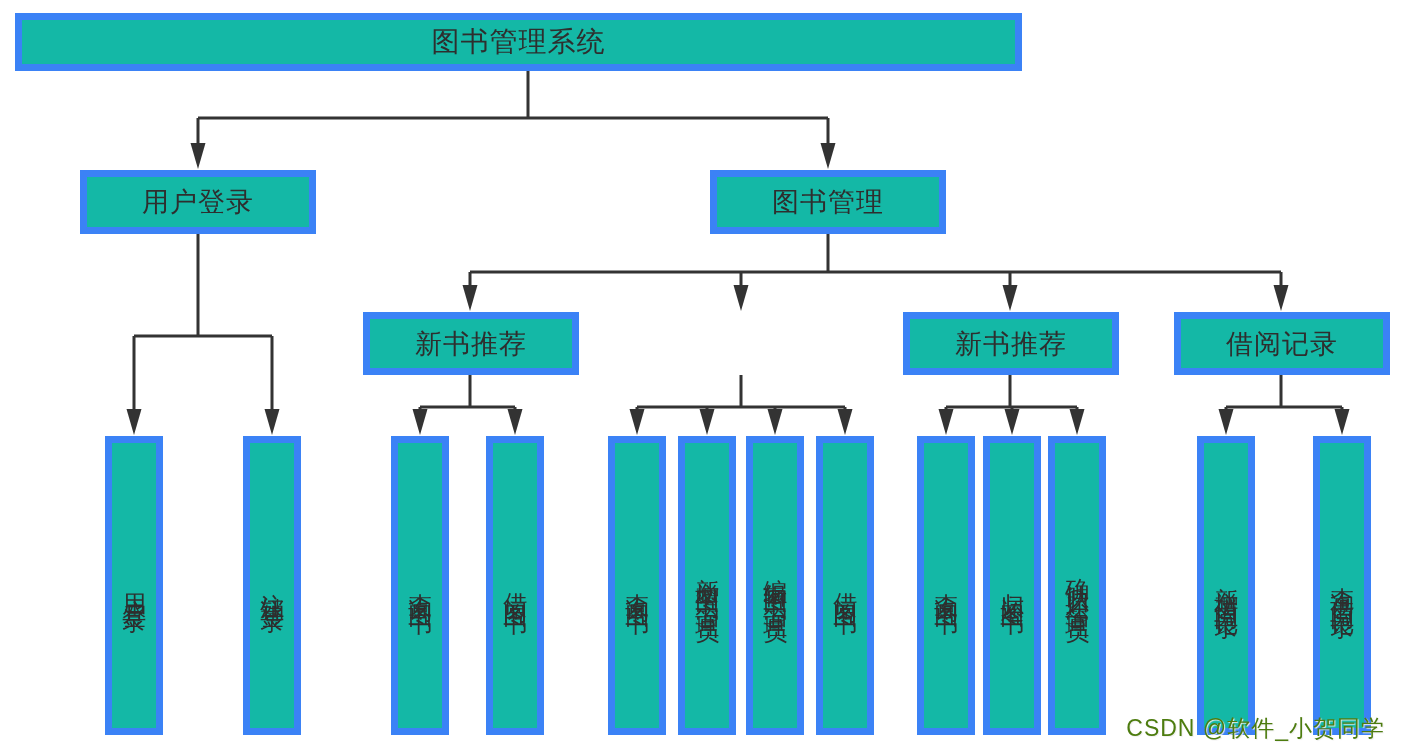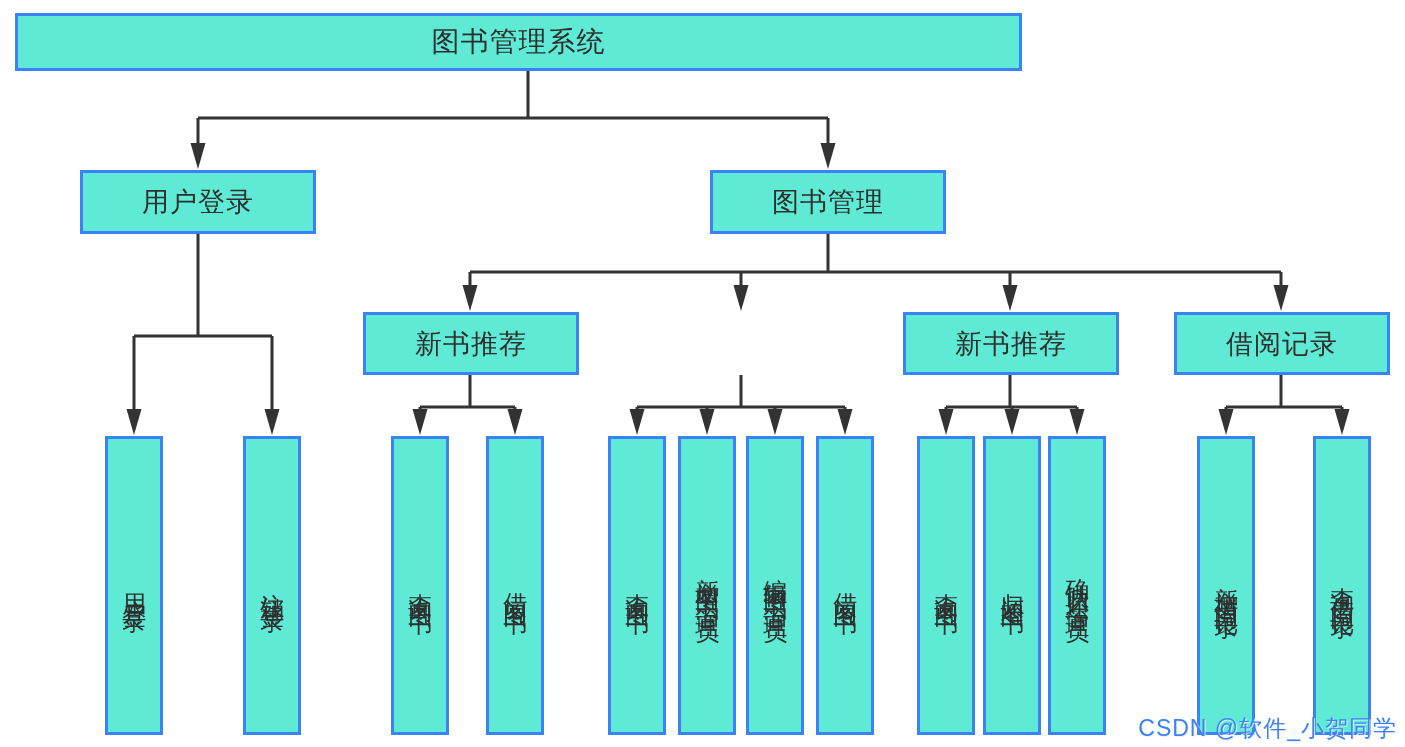--- a/index.html
+++ b/index.html
@@ -14,47 +14,47 @@
   }
   svg.connectors {
     position: absolute;
     left: 0; top: 0;
     width: 1405px; height: 747px;
     z-index: 1;
   }
   .node {
     position: absolute;
     box-sizing: border-box;
-    border: 3px solid #3b82f6;
-    background: #5eead4;
+    border: 7px solid #3b82f6;
+    background: #14b8a6;
     display: flex;
     align-items: center;
     justify-content: center;
     z-index: 2;
     color: #2e2e2e;
   }
   .node.root  { left: 15px;  top: 13px;  width: 1007px; height: 58px; font-size: 28px; letter-spacing: 1px; }
   .node.l2    { top: 170px; width: 236px; height: 64px; font-size: 27px; letter-spacing: 1px; }
   .node.l3    { top: 312px; width: 216px; height: 63px; font-size: 27px; letter-spacing: 1px; }
   .node.leaf  { top: 436px; width: 58px;  height: 299px; font-size: 24px; }
   .node.leaf span {
     writing-mode: vertical-rl;
     text-orientation: mixed;
     letter-spacing: 6px;
     line-height: 1.1;
     white-space: nowrap;
   }
   .watermark {
     position: absolute;
-    right: 8px;
+    right: 20px;
     bottom: 3px;
     z-index: 3;
     font-size: 23px;
     letter-spacing: 1px;
-    color: #3b82f6;
+    color: #4d7c0f;
     text-shadow: 1px 1px 1px #eeeeee;
   }
 </style>
 </head>
 <body>
 
 <div class="canvas">
 
   <svg class="connectors" viewBox="0 0 1405 747">
     <g stroke="#333333" stroke-width="3" fill="none">

